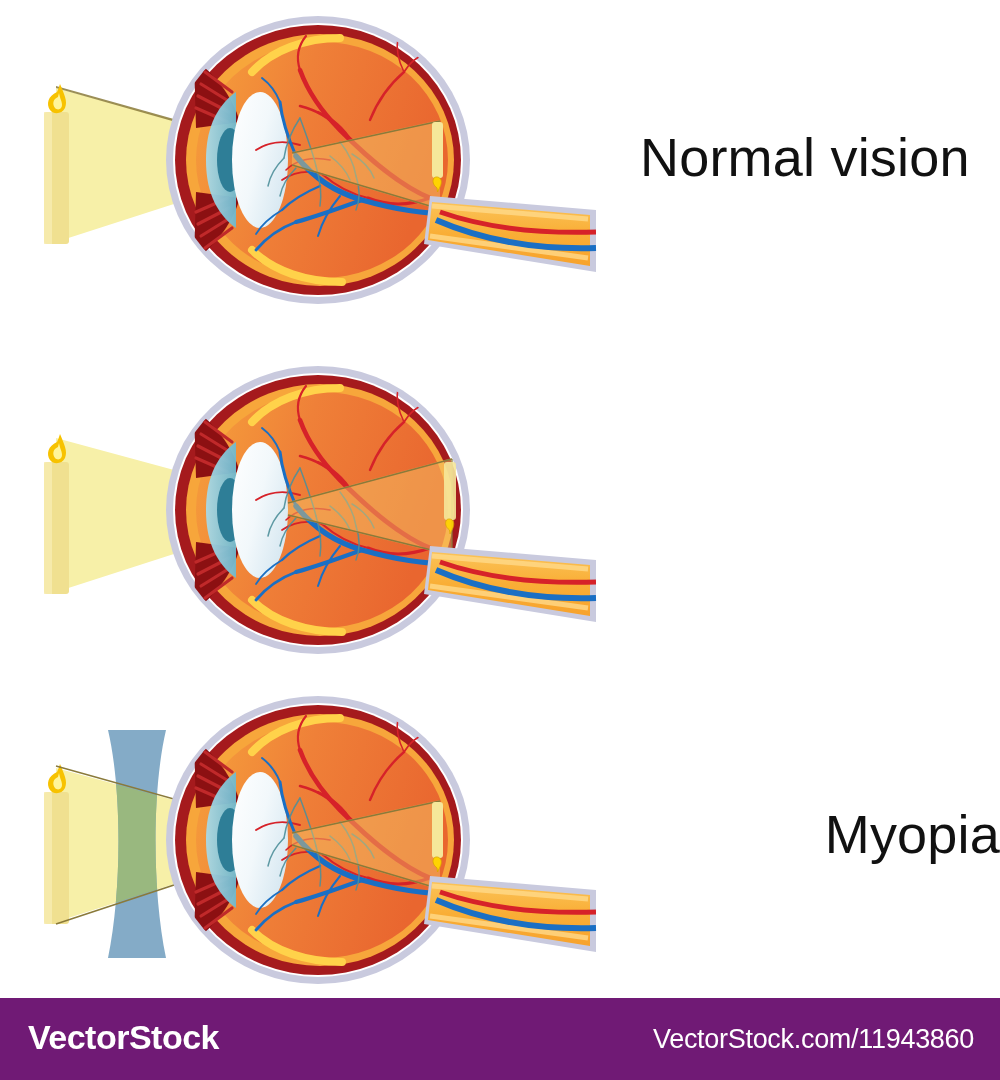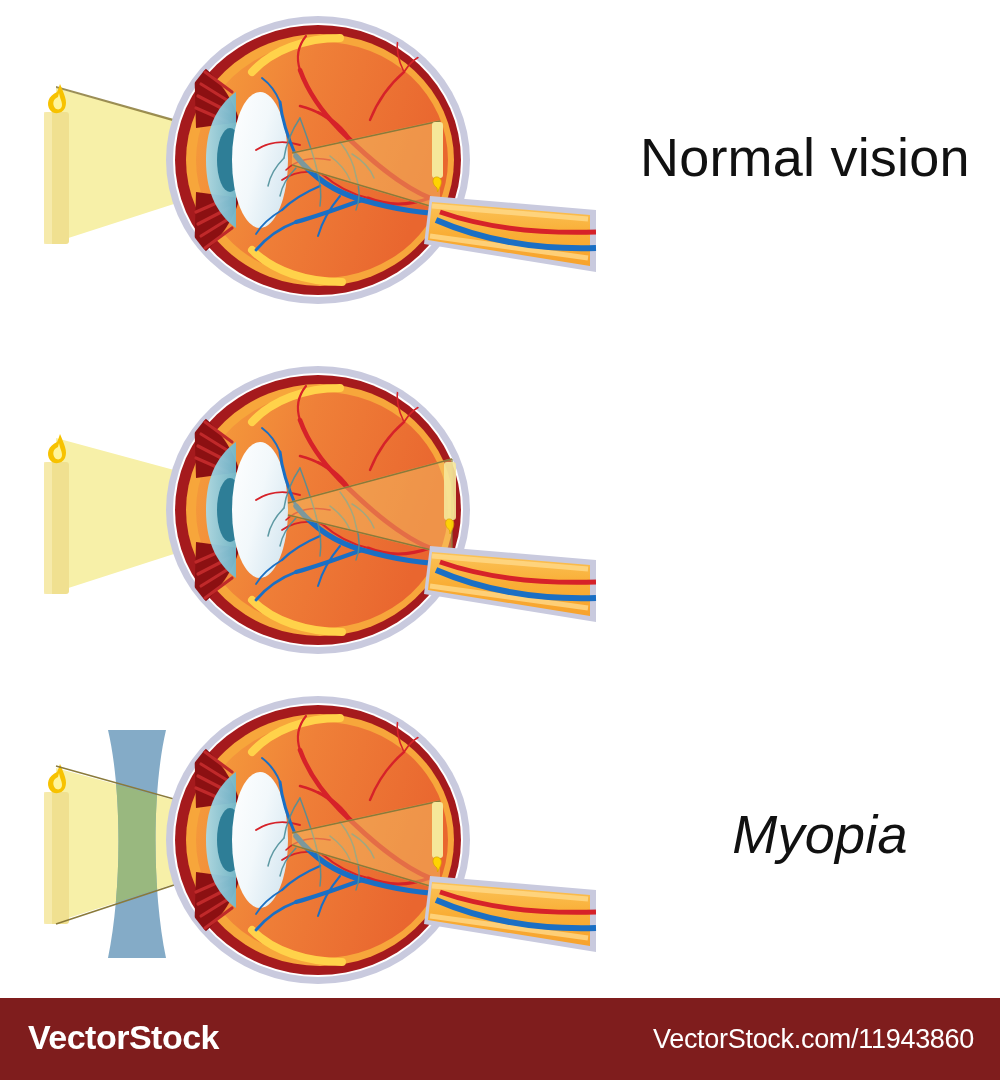--- a/index.html
+++ b/index.html
@@ -21,25 +21,25 @@
 
   .caption{
     position:absolute;
     color:#111111;
     font-weight:400;
     line-height:1.08;
     white-space:pre-line;
     letter-spacing:0.2px;
   }
   #caption-normal{left:640px;top:128px;width:360px;font-size:54px;text-align:left;}
-  #caption-myopia{left:640px;top:455px;width:360px;font-size:54px;text-align:center;font-style:italic;}
+  #caption-myopia{left:640px;top:455px;width:360px;font-size:54px;text-align:right;}
 
   .footer{
     position:absolute;left:0;bottom:0;width:1000px;height:82px;
-    background:#7f1d1d;
+    background:#701a75;
   }
   .footer-brand{
     position:absolute;left:28px;top:20px;
     color:#ffffff;font-size:34px;font-weight:700;letter-spacing:-0.5px;
     font-family:"Liberation Sans","DejaVu Sans",sans-serif;
   }
   .footer-url{
     position:absolute;right:26px;top:26px;
     color:#ffffff;font-size:27px;font-weight:400;letter-spacing:-0.3px;
     font-family:"Liberation Sans","DejaVu Sans",sans-serif;

